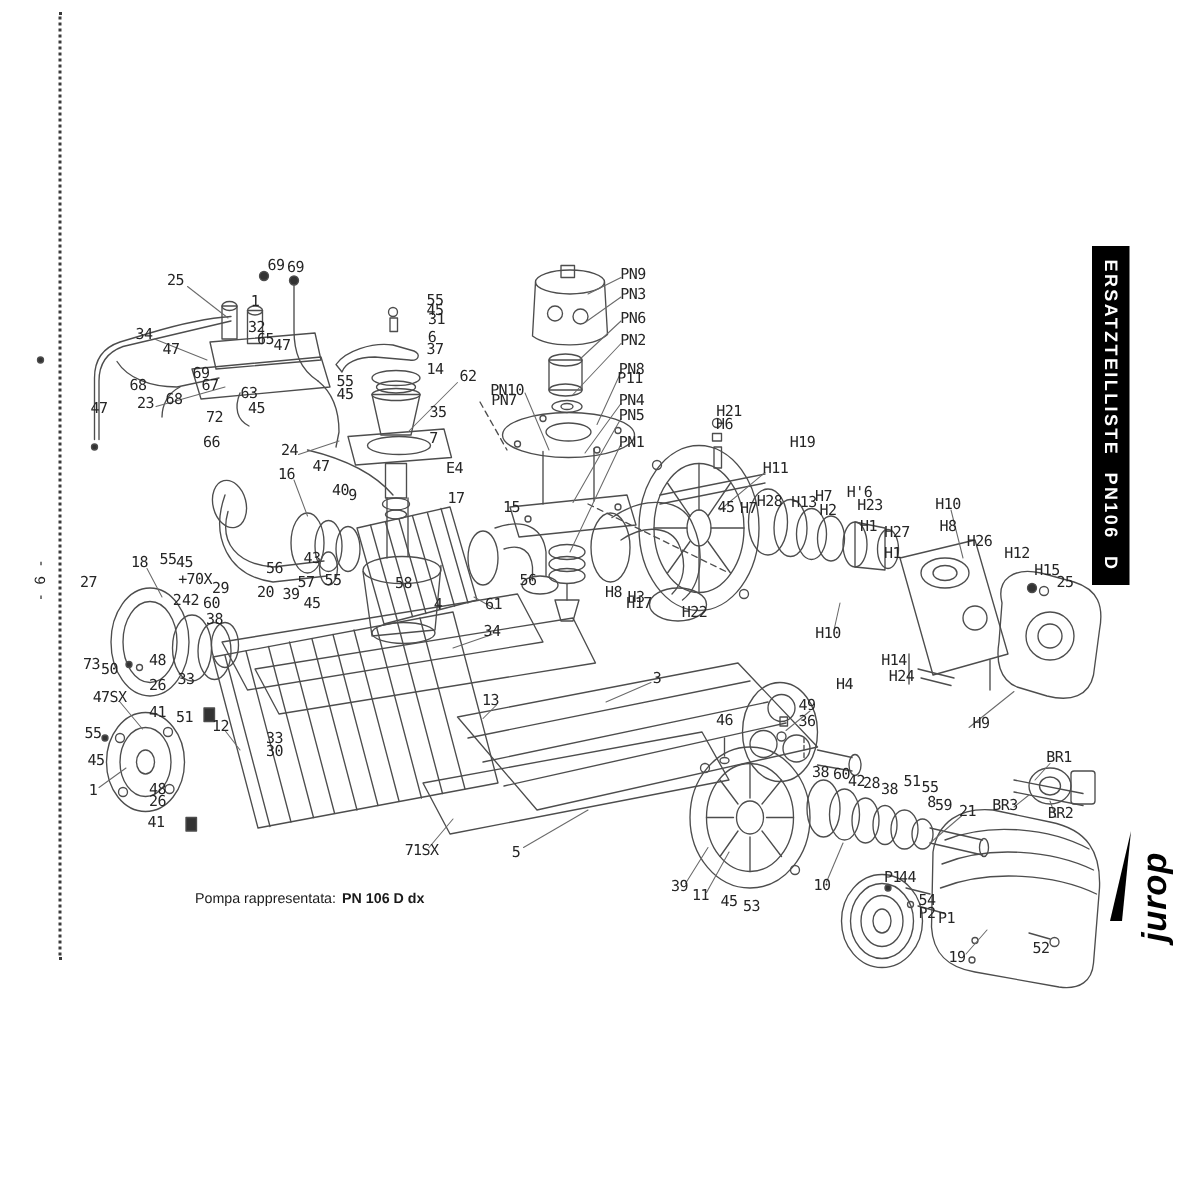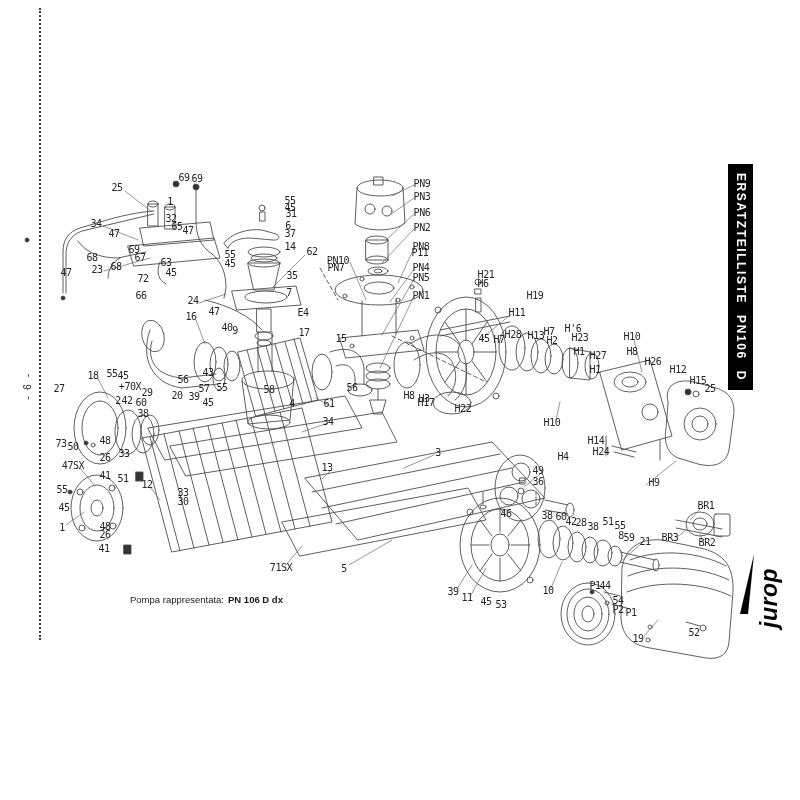--- a/index.html
+++ b/index.html
@@ -411,21 +411,21 @@
       <span class="plabel" style="left: 104px; top: 549px;">41</span>
       <span class="plabel" style="left: 269px; top: 390px;">58</span>
       <span class="plabel" style="left: 292px; top: 404px;">4</span>
       <span class="plabel" style="left: 329px; top: 404px;">61</span>
       <span class="plabel" style="left: 352px; top: 388px;">56</span>
       <span class="plabel" style="left: 328px; top: 422px;">34</span>
       <span class="plabel" style="left: 327px; top: 468px;">13</span>
       <span class="plabel" style="left: 438px; top: 453px;">3</span>
       <span class="plabel" style="left: 344px; top: 569px;">5</span>
       <span class="plabel" style="left: 281px; top: 568px;">71SX</span>
-      <span class="plabel" style="left: 483px; top: 514px; margin-left: 23px;">46</span>
+      <span class="plabel" style="left: 483px; top: 481px;">46</span>
       <span class="plabel" style="left: 538px; top: 471px;">49</span>
       <span class="plabel" style="left: 538px; top: 482px;">36</span>
       <span class="plabel" style="left: 547px; top: 516px;">38</span>
       <span class="plabel" style="left: 561px; top: 517px;">60</span>
       <span class="plabel" style="left: 571px; top: 522px;">42</span>
       <span class="plabel" style="left: 581px; top: 523px;">28</span>
       <span class="plabel" style="left: 593px; top: 527px;">38</span>
       <span class="plabel" style="left: 608px; top: 522px;">51</span>
       <span class="plabel" style="left: 620px; top: 526px;">55</span>
       <span class="plabel" style="left: 621px; top: 536px;">8</span>

